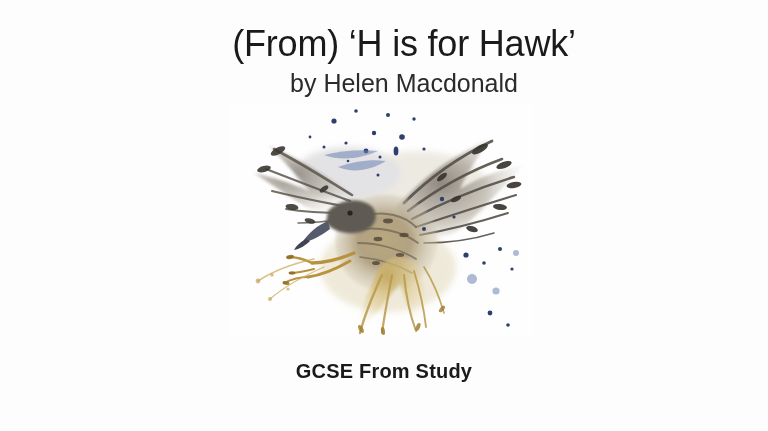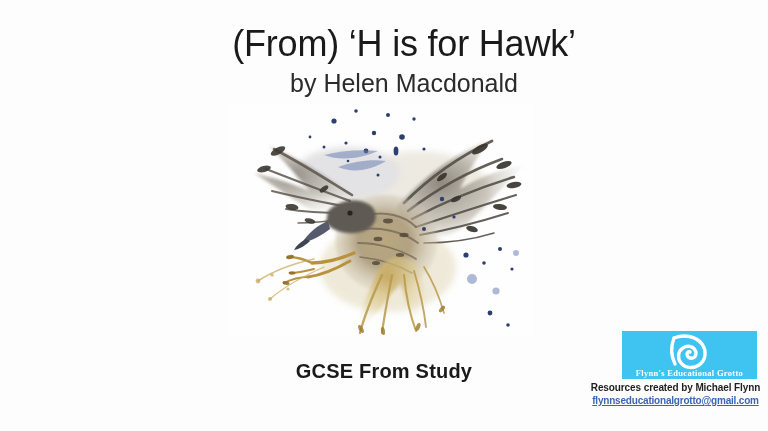--- a/index.html
+++ b/index.html
@@ -327,27 +327,14 @@
         <circle cx="268" cy="188" r="3.6"></circle>
         <circle cx="288" cy="150" r="3"></circle>
       </g>
     </svg>
   </div>
 
   <div class="caption">
     <span class="caption-text">GCSE From Study</span>
   </div>
 
-  <div class="branding">
-    <div class="logo-box">
-      <svg viewBox="0 0 48 40" xmlns="http://www.w3.org/2000/svg" aria-hidden="true">
-        <path d="M10 6 C20 2 32 4 38 12 C43 19 42 28 35 33 C29 37 21 36 17 31
-                 C13 26 14 19 19 16 C23 13 29 14 31 18 C33 21 32 25 29 26
-                 C26 27 23 25 23 22 C23 20 25 19 26 20" fill="none" stroke="#ffffff" stroke-width="3.4" stroke-linecap="round" stroke-linejoin="round"></path>
-        <path d="M10 6 C7 14 7 24 11 32" fill="none" stroke="#ffffff" stroke-width="3.4" stroke-linecap="round"></path>
-      </svg>
-      <div class="logo-caption">Flynn's Educational Grotto</div>
-    </div>
-    <div class="credit-line">Resources created by Michael Flynn</div>
-    <div class="email-line">flynnseducationalgrotto@gmail.com</div>
-  </div>
 
 </div>
 
 </body></html>

